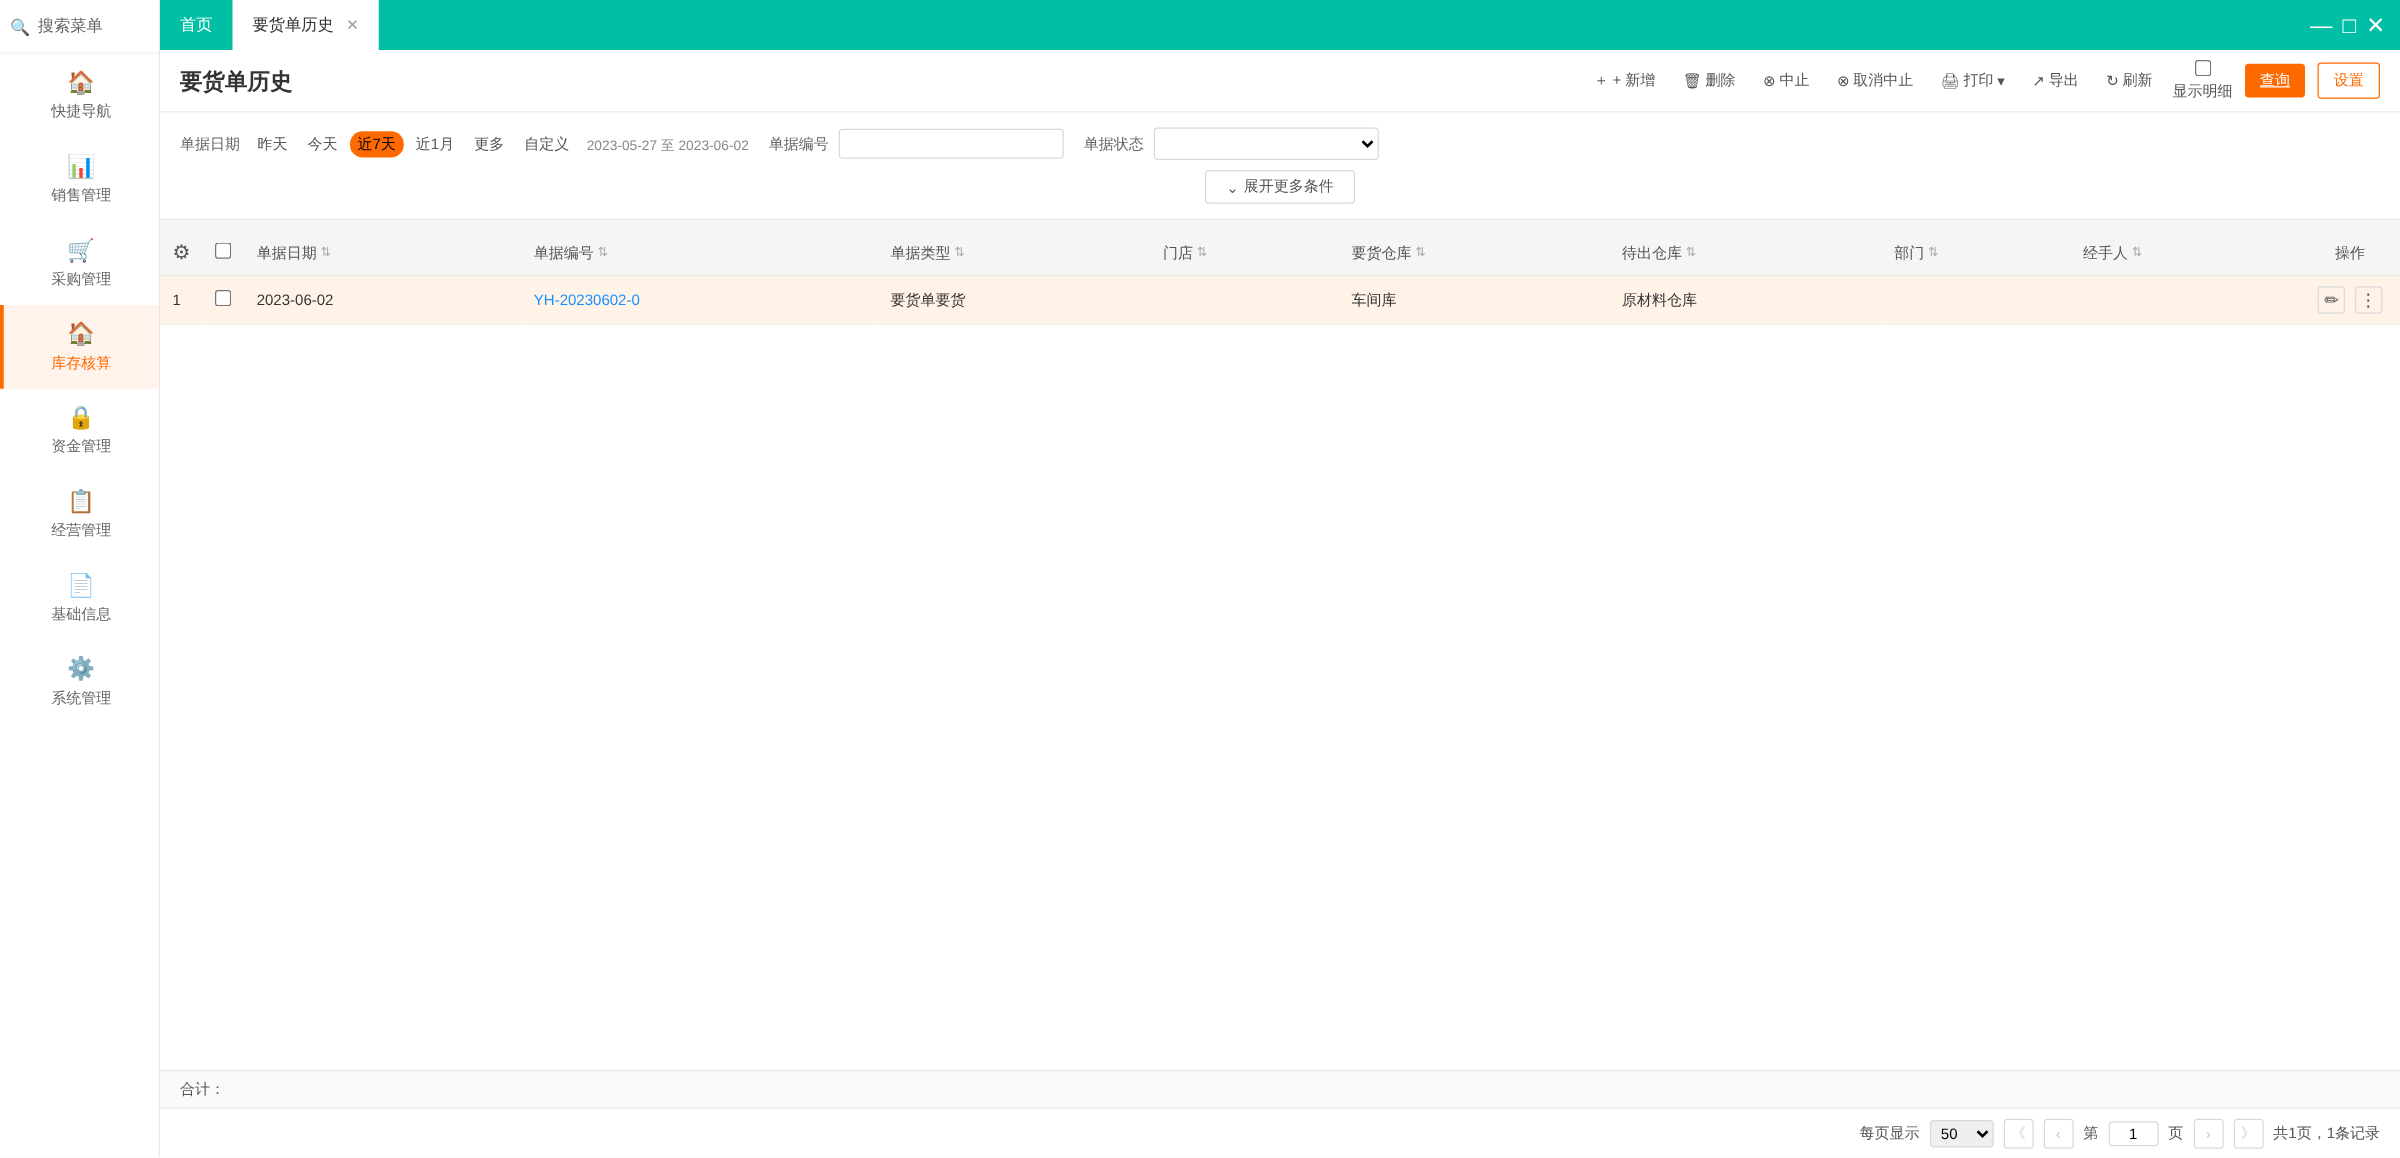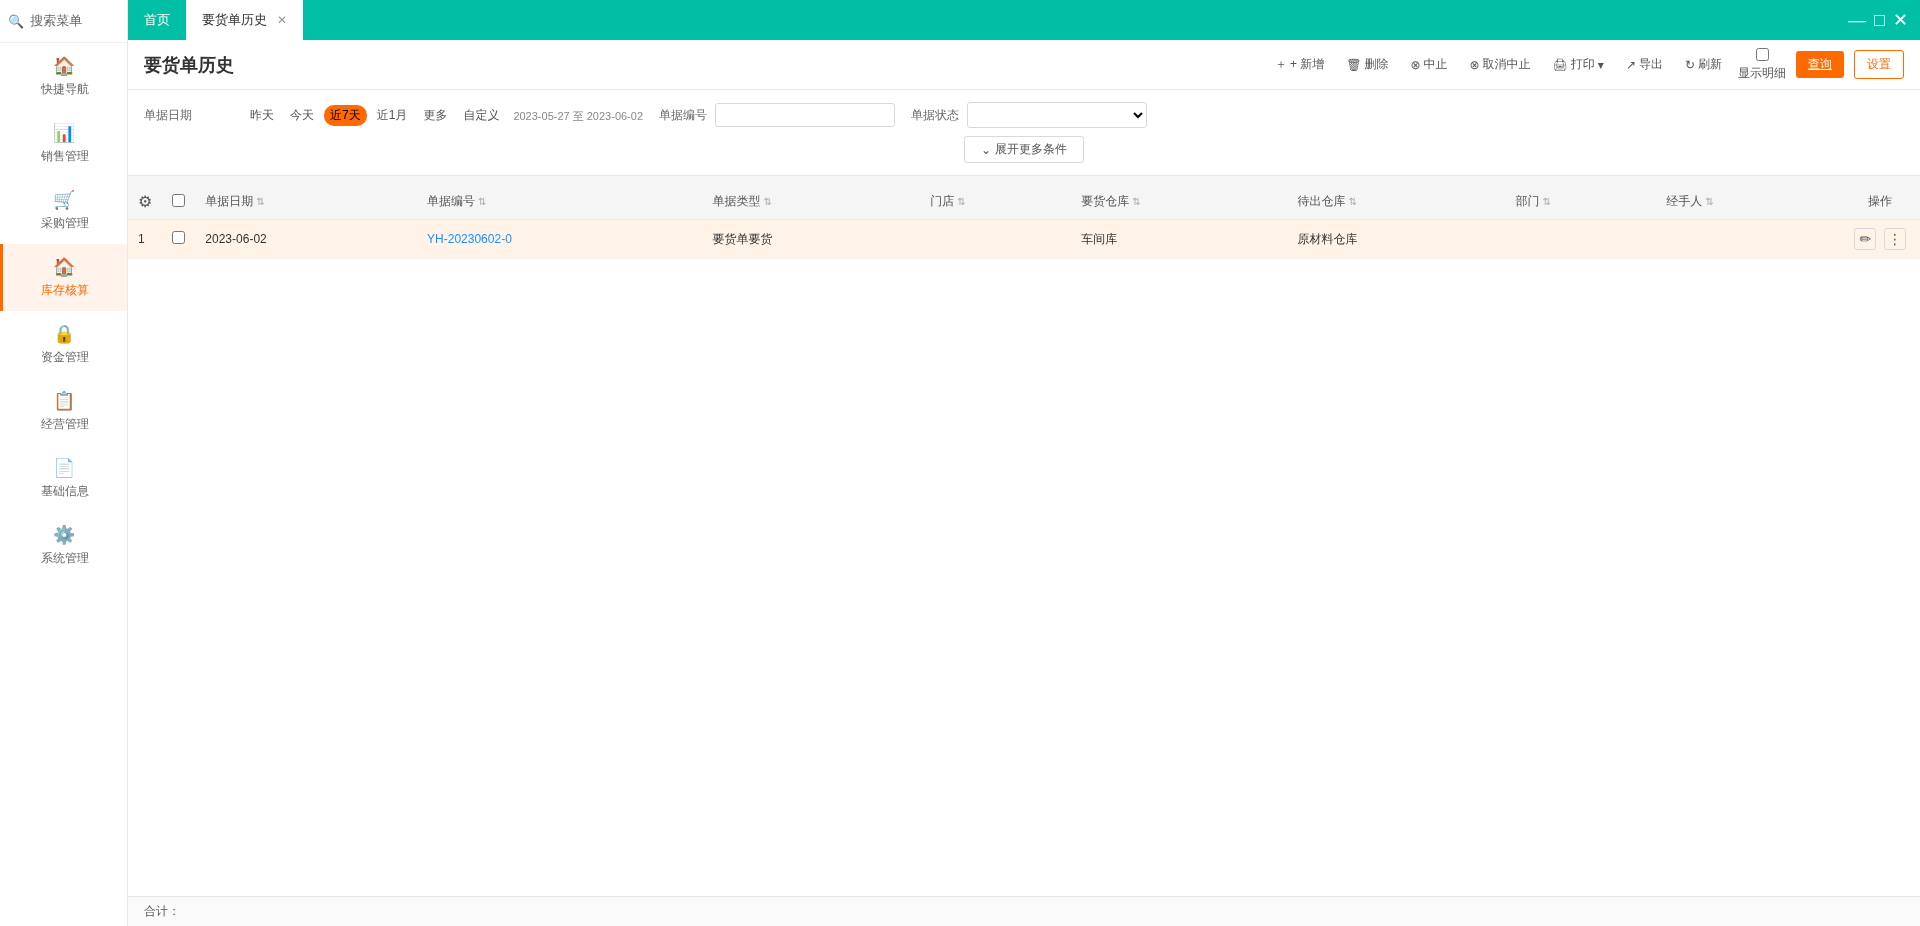--- a/index.html
+++ b/index.html
@@ -35,21 +35,21 @@
     .action-btn.primary { background: #ff6a00; color: #fff; border-radius: 3px; padding: 5px 12px; text-decoration: underline; }
     .action-btn.setting { background: #fff; color: #ff6a00; border: 1px solid #ff6a00; border-radius: 3px; padding: 5px 12px; }
     .display-detail { display: flex; align-items: center; gap: 4px; font-size: 12px; color: #555; flex-direction: column; }
     .display-detail input[type=checkbox] { margin: 0; }
 
     
     .filter-area { background: #fff; padding: 12px 16px; border-bottom: 1px solid #e8e8e8; }
     .filter-row { display: flex; align-items: center; gap: 16px; flex-wrap: wrap; }
     .filter-item { display: flex; align-items: center; gap: 8px; }
     .filter-label { color: #666; font-size: 12px; white-space: nowrap; }
-    .filter-date-btns { display: flex; gap: 4px; align-items: flex-end; margin-left: 44px; }
+    .filter-date-btns { display: flex; gap: 4px; align-items: flex-end; }
     .date-btn { font-size: 12px; color: #555; cursor: pointer; padding: 2px 6px; border-radius: 10px; }
     .date-btn.active { background: #ff6a00; color: #000000; border-radius: 10px; }
     .filter-date-range { color: #888; font-size: 11px; margin-top: 2px; }
     .filter-input { border: 1px solid #d9d9d9; border-radius: 3px; padding: 4px 8px; font-size: 12px; width: 180px; outline: none; }
     .filter-select { border: 1px solid #d9d9d9; border-radius: 3px; padding: 4px 8px; font-size: 12px; width: 180px; outline: none; background: #fff; }
     .filter-expand-wrapper { display: flex; justify-content: center; margin-top: 8px; }
     .filter-expand-btn { display: flex; align-items: center; gap: 4px; color: #555; font-size: 12px; cursor: pointer; padding: 4px 16px; border: 1px solid #d9d9d9; border-radius: 3px; background: #fff; }
 
     
     .table-area { flex: 1; background: #fff; overflow: hidden; margin: 8px 0 0 0; display: flex; flex-direction: column; }
@@ -314,15 +314,32 @@
             </tr>
           </tbody>
         </table>
       </div>
 
       <div class="table-footer">
         <span>合计：</span>
       </div>
     </div>
 
+    <div class="pagination-bar">
+      <span>每页显示</span>
+      <select class="page-size-select">
+        <option value="50">50</option>
+        <option value="10">10</option>
+        <option value="20">20</option>
+        <option value="100">100</option>
+      </select>
+      <span class="page-nav-btn disabled">《</span>
+      <span class="page-nav-btn disabled">‹</span>
+      <span>第</span>
+      <input class="page-input" type="text" value="1" style="">
+      <span>页</span>
+      <span class="page-nav-btn disabled">›</span>
+      <span class="page-nav-btn disabled">》</span>
+      <span>共1页，1条记录</span>
+    </div>
 
   </div>
 </div>
 
 </body></html>

